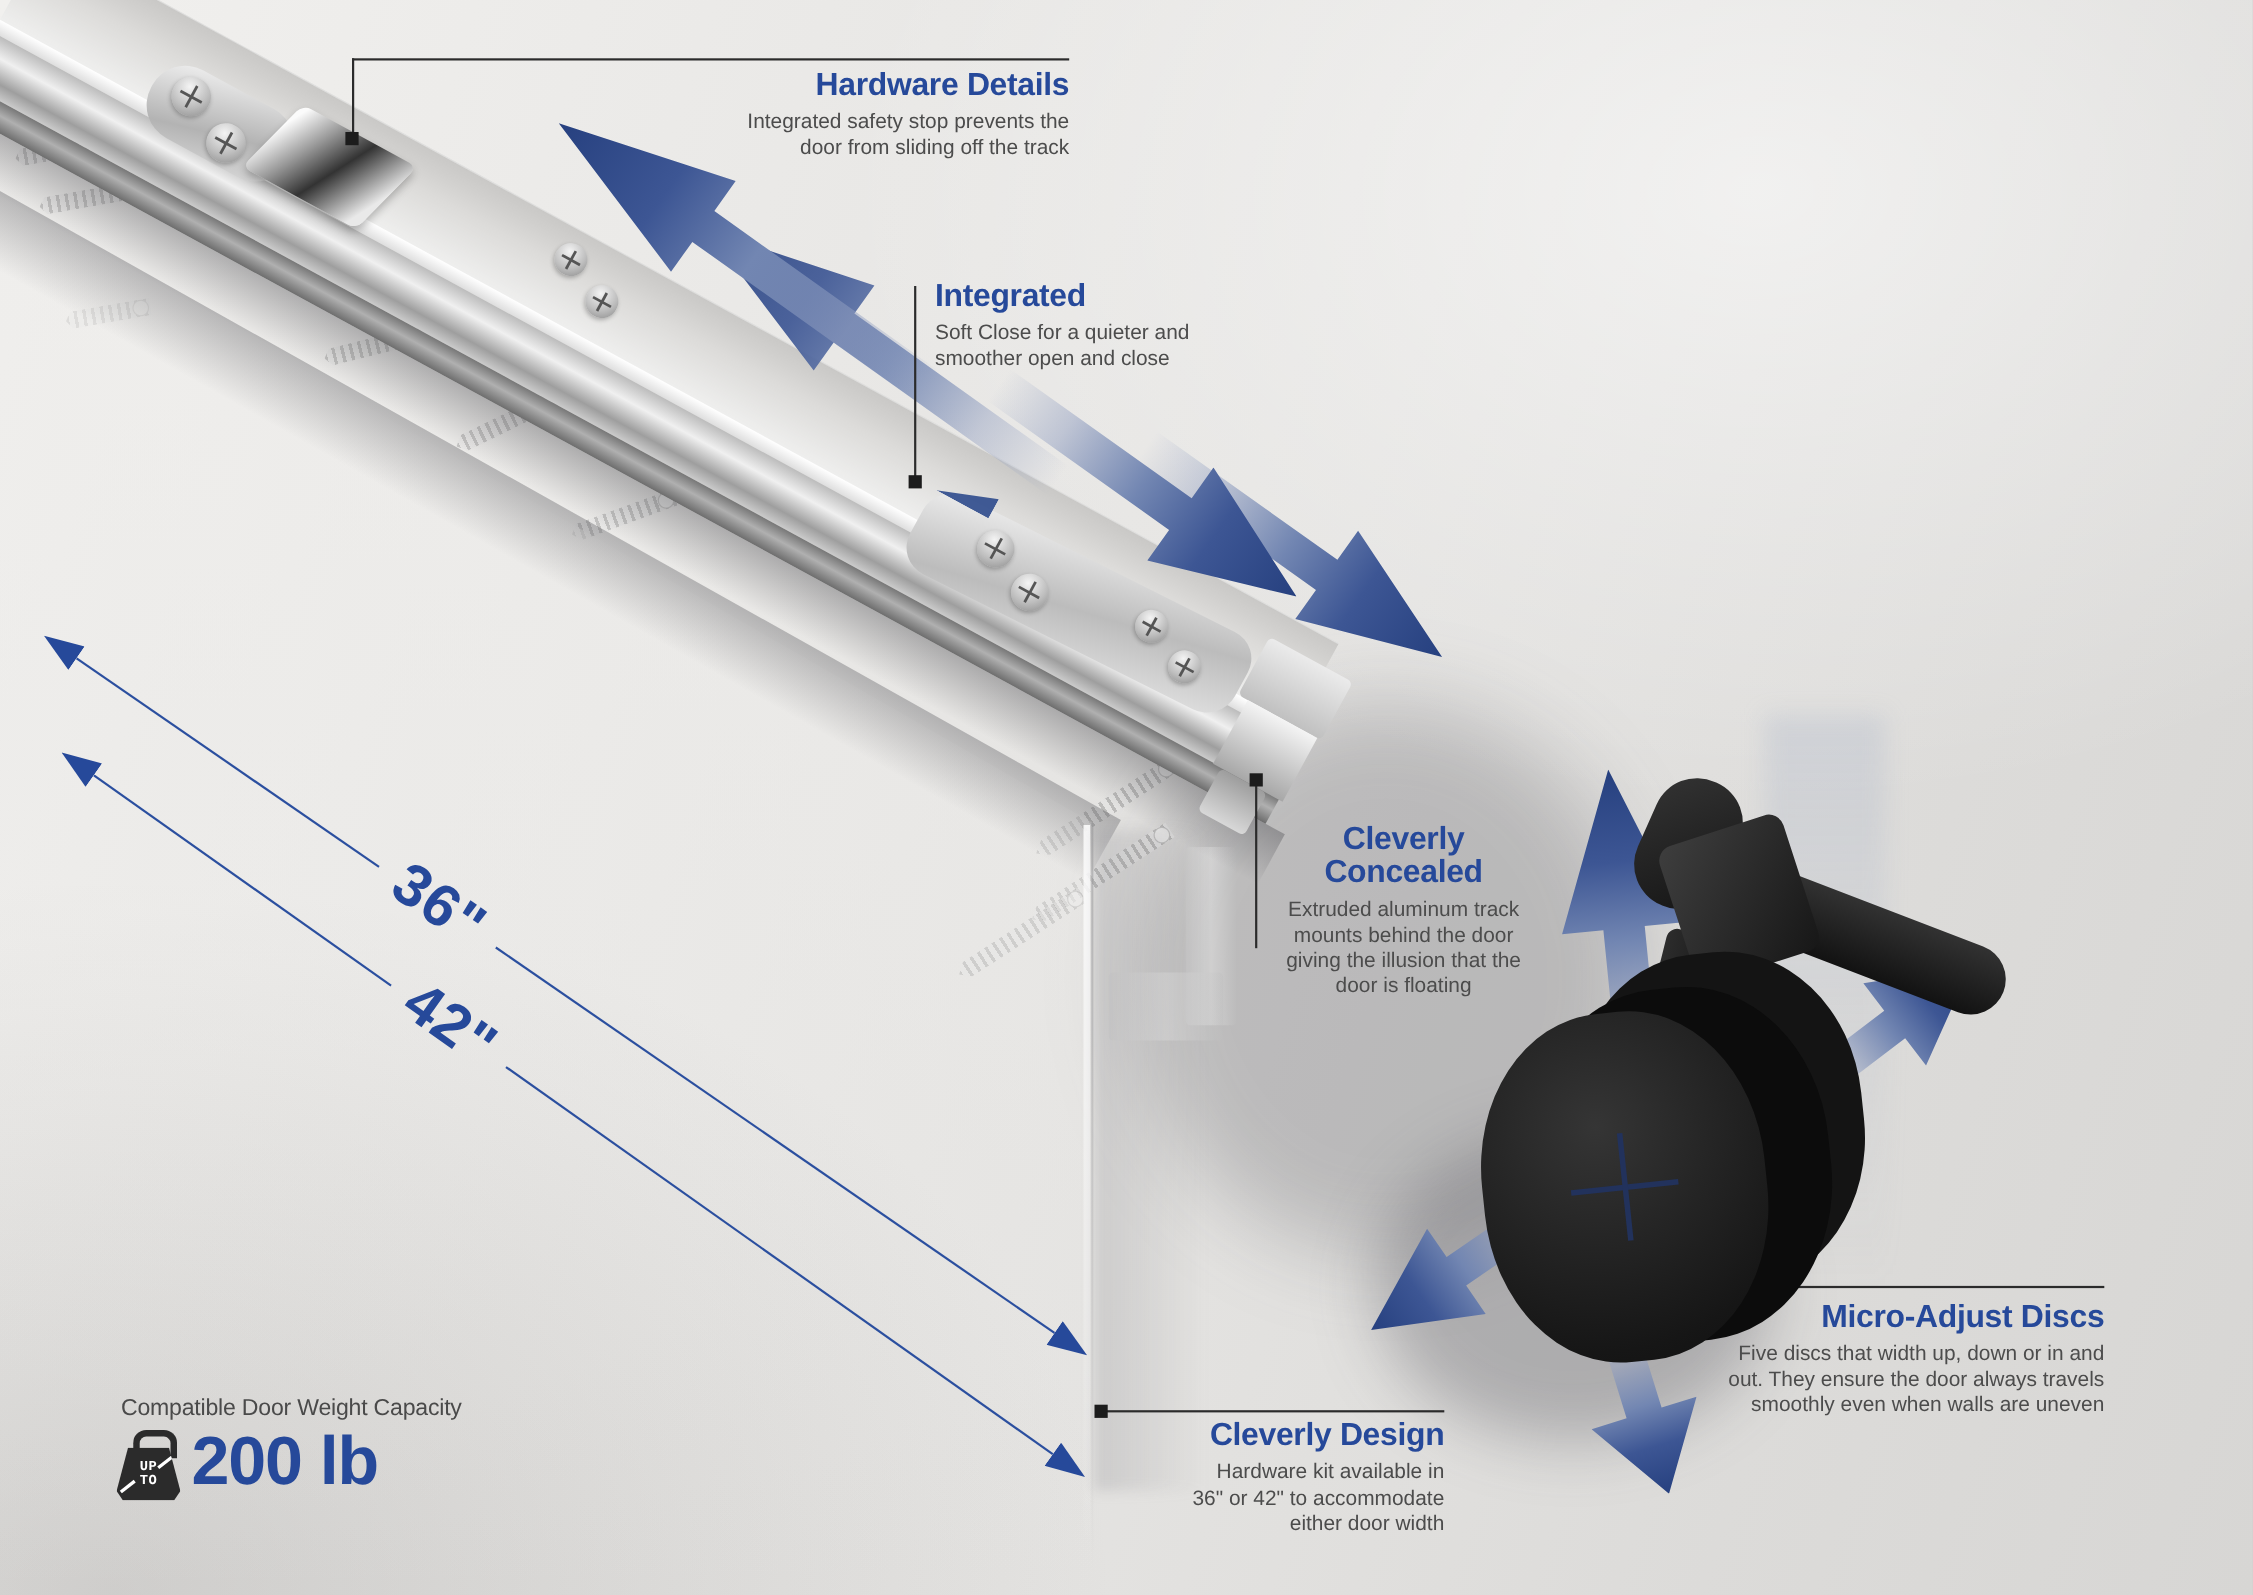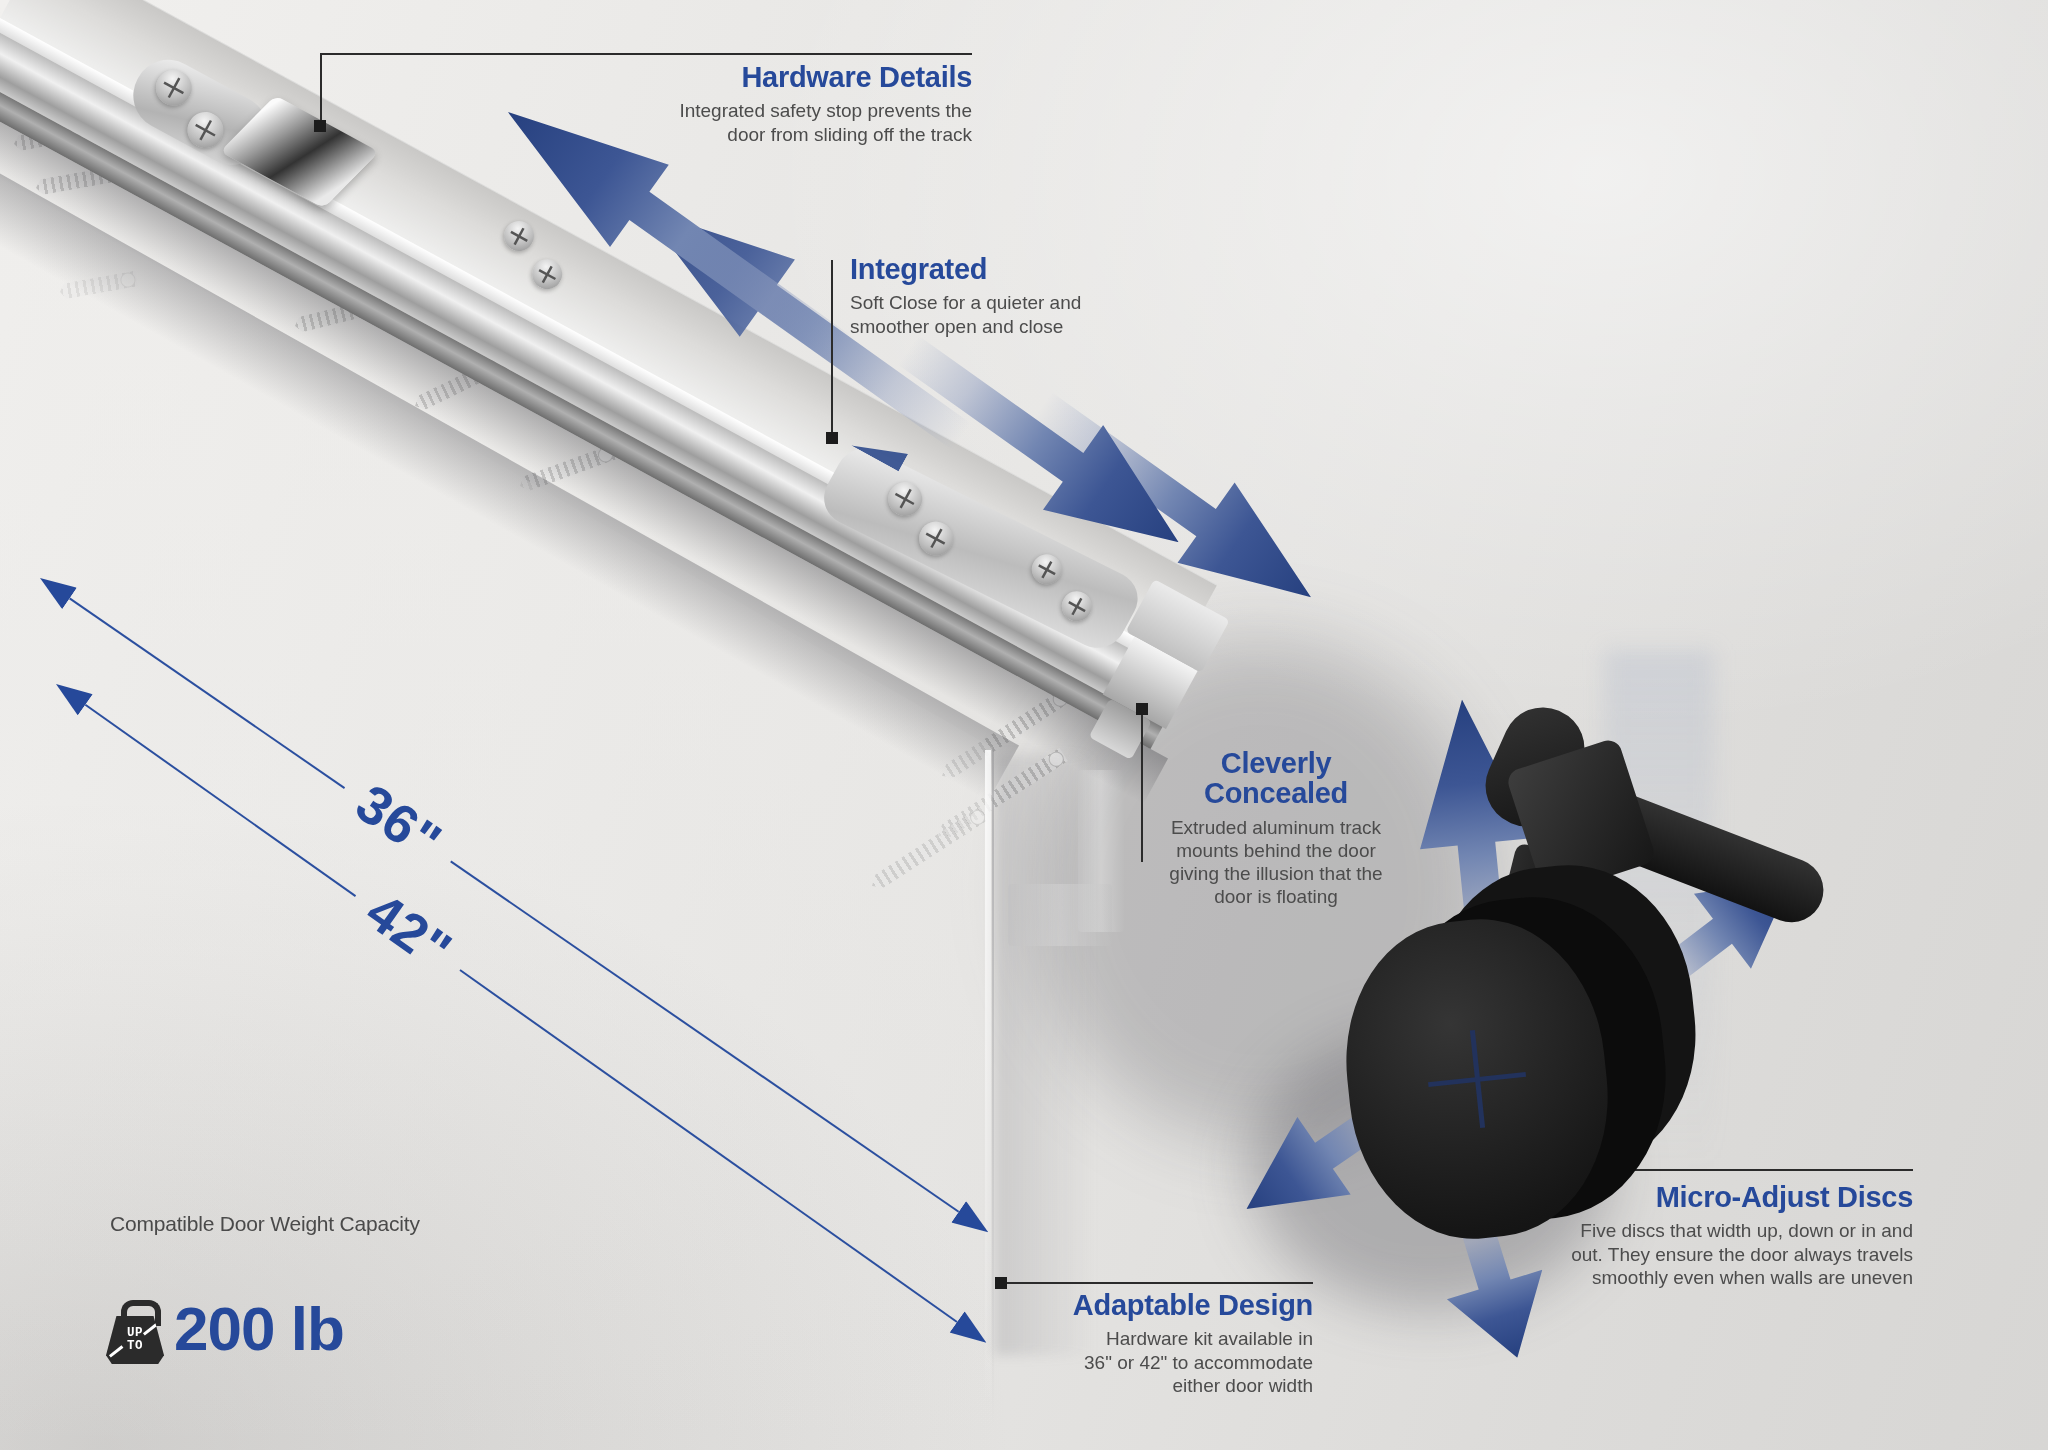--- a/index.html
+++ b/index.html
@@ -225,21 +225,21 @@
     <div class="co-title">Cleverly Concealed</div>
     <div class="co-body">Extruded aluminum track mounts behind the door giving the illusion that the door is floating</div>
   </div>
 
   <div class="co ta-r" style="right:135px;top:1182px;width:360px;">
     <div class="co-title">Micro-Adjust Discs</div>
     <div class="co-body">Five discs that width up, down or in and out. They ensure the door always travels smoothly even when walls are uneven</div>
   </div>
 
   <div class="co ta-r" style="right:735px;top:1290px;width:300px;">
-    <div class="co-title">Adaptable Design</div>
+    <div class="co-title">Cleverly Design</div>
     <div class="co-body" style="margin-left:60px;">Hardware kit available in 36" or 42" to accommodate either door width</div>
   </div>
 
   <div class="arr arr-short" style="left:1492px;top:941px;width:302px;height:118px;transform:rotate(-95.7deg);"></div>
   <div class="arr arr-short" style="left:1648px;top:939px;width:180px;height:98px;transform:rotate(-37.3deg);"></div>
   <div class="arr arr-short" style="left:1408px;top:1049px;width:196px;height:98px;transform:rotate(145.5deg);"></div>
   <div class="arr arr-short" style="left:1470px;top:1153px;width:160px;height:104px;transform:rotate(72.8deg);"></div>
 
   <div class="abs" style="left:1500px;top:848px;width:64px;height:136px;border-radius:10px;transform:rotate(14deg);
               background:linear-gradient(90deg,#2c2c2c,#151515);"></div>
@@ -251,21 +251,21 @@
               background:linear-gradient(135deg,#3e3e3e,#171717);"></div>
 
   <div class="squircle" style="left:1432px;top:866px;width:262px;height:306px;background:#141414;transform:rotate(-6deg);"></div>
   <div class="squircle" style="left:1392px;top:898px;width:272px;height:322px;background:#0c0c0c;transform:rotate(-6deg);"></div>
   <div class="squircle" style="left:1348px;top:920px;width:258px;height:318px;transform:rotate(-6deg);
               background:radial-gradient(circle at 42% 32%,#353535,#232323 45%,#161616 78%,#101010);">
     <div class="cross-bar" style="left:50%;top:50%;width:98px;height:5px;margin-left:-49px;margin-top:-2px;"></div>
     <div class="cross-bar" style="left:50%;top:50%;width:5px;height:98px;margin-left:-2px;margin-top:-49px;"></div>
   </div>
 
-  <div class="abs wc-label" style="left:110px;top:1212px;">Compatible Door Weight Capacity</div>
+  <div class="abs wc-label" style="left:110px;top:1268px;">Compatible Door Weight Capacity</div>
   <div class="kb abs" style="left:106px;top:1300px;">
     <div class="kb-handle"></div>
     <div class="kb-body">
       <span>UP</span>
       <span>TO</span>
       <span class="kb-slash" style="left:36px;top:12px;"></span>
       <span class="kb-slash" style="left:2px;top:34px;"></span>
     </div>
   </div>
   <div class="abs wc-value" style="left:174px;top:1298px;">200 lb</div>

